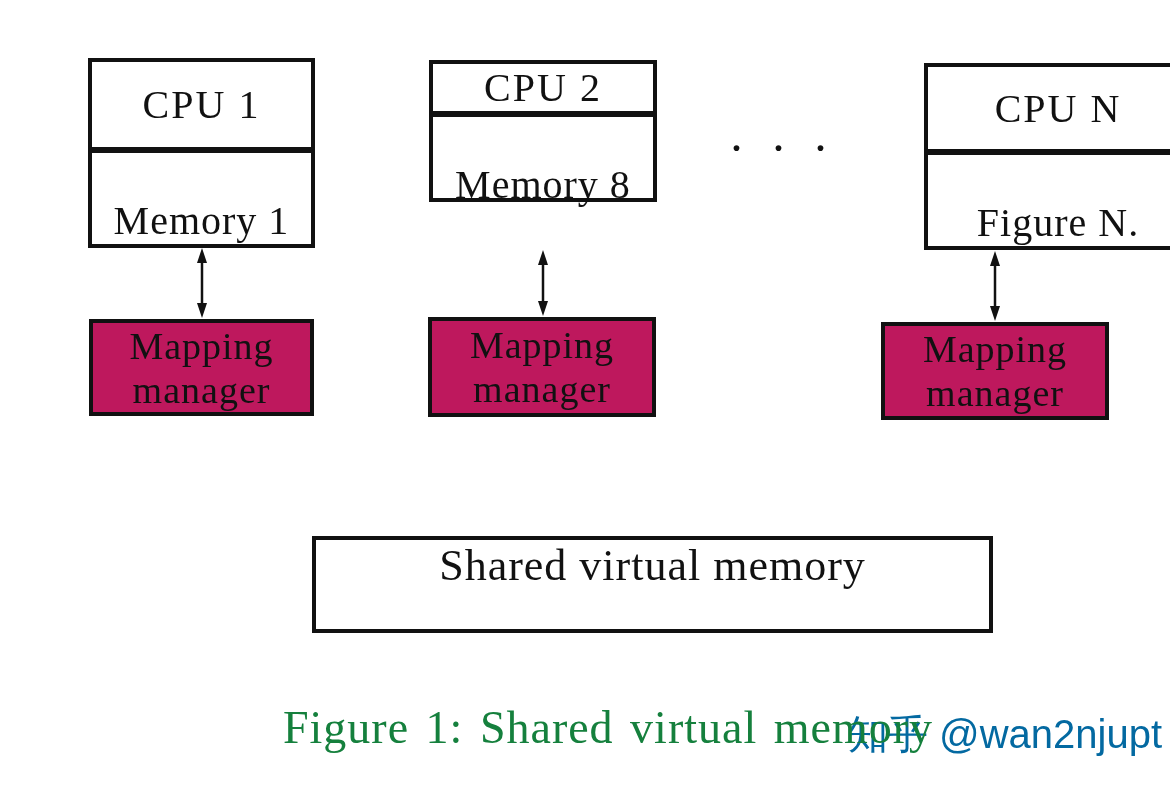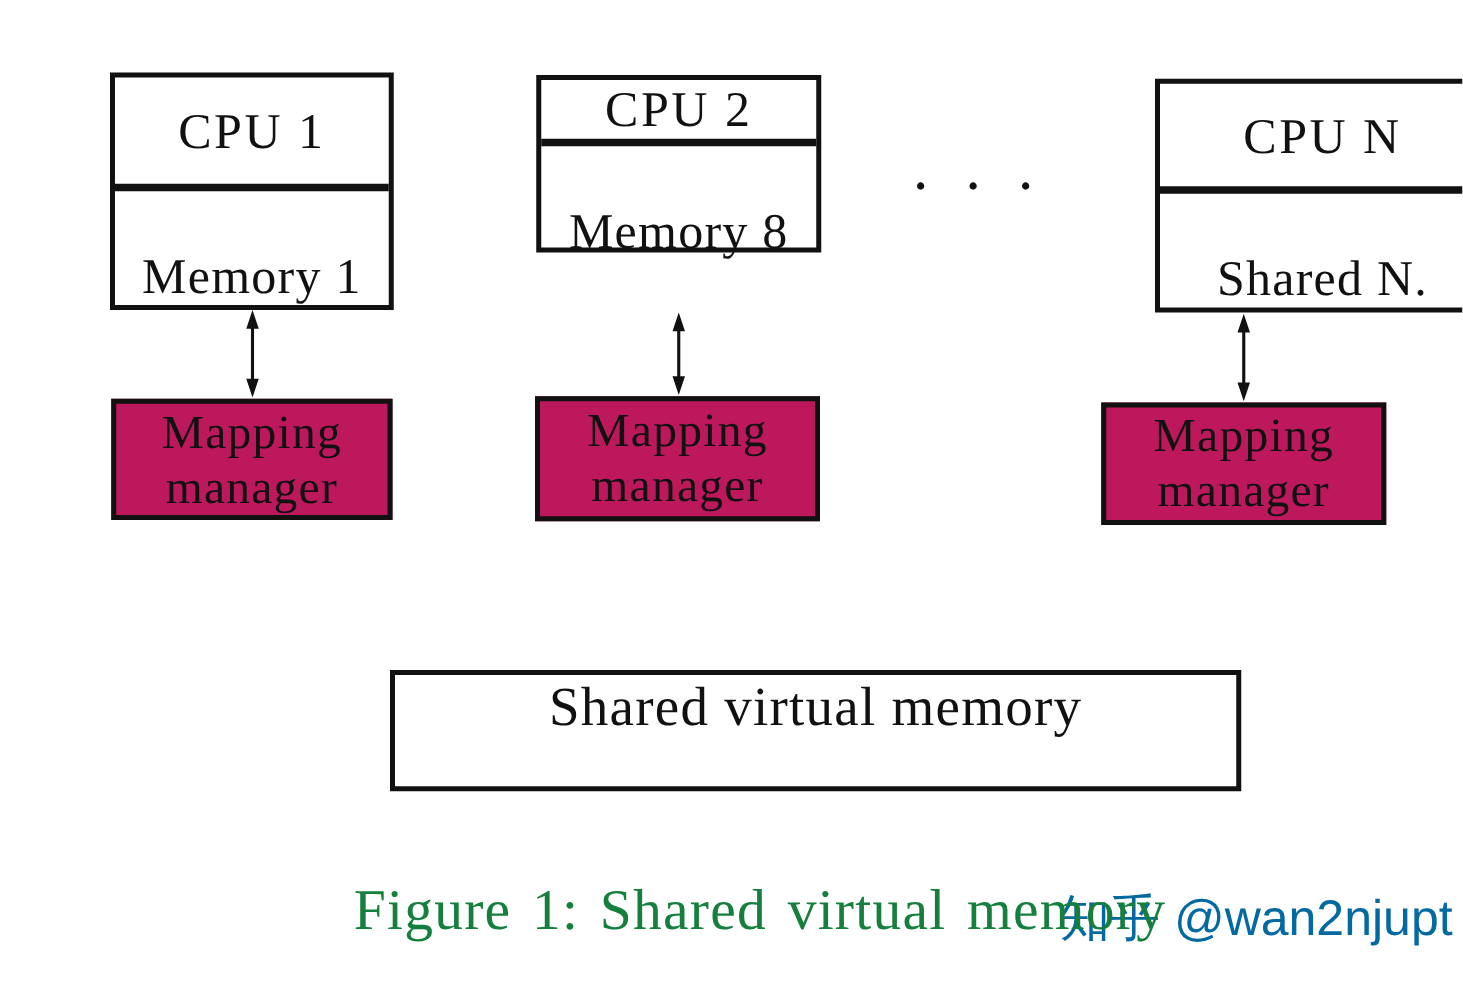--- a/index.html
+++ b/index.html
@@ -153,21 +153,21 @@
     </div>
   </div>
 
   <div class="ellipsis">. . .</div>
 
   <div class="node-box" id="node-3">
     <div class="cpu-cell">
       <span>CPU N</span>
     </div>
     <div class="mem-cell">
-      <span>Shared N.</span>
+      <span>Figure N.</span>
     </div>
   </div>
 
   <div class="arrow" id="arrow-1">
     <svg viewBox="0 0 16 70" preserveAspectRatio="none">
       <line x1="8" y1="12" x2="8" y2="58" stroke="#111111" stroke-width="2.5"></line>
       <polygon points="8,0 3,15 13,15" fill="#111111"></polygon>
       <polygon points="8,70 3,55 13,55" fill="#111111"></polygon>
     </svg>
   </div>

